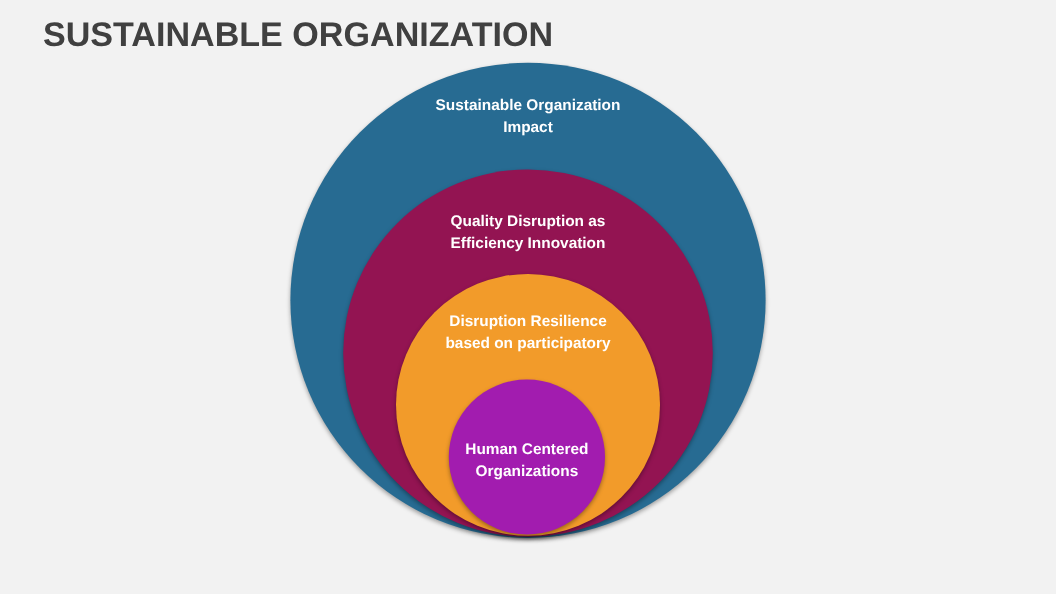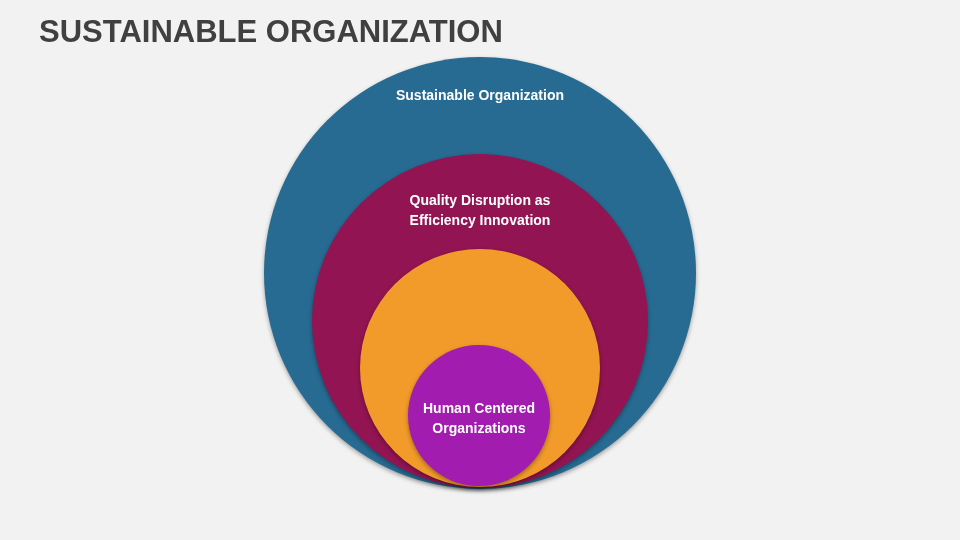--- a/index.html
+++ b/index.html
@@ -9,32 +9,35 @@
   .label{position:absolute;left:0;right:0;text-align:center;color:#ffffff;font-size:14px;font-weight:bold;line-height:20px;font-family:"Liberation Sans",sans-serif;}
 </style>
 </head>
 <body>
 
 <div class="title">SUSTAINABLE ORGANIZATION</div>
 
 <div class="circle" style="left:264px;top:57px;width:432px;height:432px;background:#276b92;">
   <div class="label" style="top:28px;">
     <div>Sustainable Organization</div>
+    <div>Impact</div>
   </div>
 </div>
 
 <div class="circle" style="left:312px;top:154px;width:336px;height:334px;background:#931452;">
   <div class="label" style="top:36px;">
     <div>Quality Disruption as</div>
     <div>Efficiency Innovation</div>
   </div>
 </div>
 
 <div class="circle" style="left:360px;top:249px;width:240px;height:238px;background:#f29b2a;">
   <div class="label" style="top:32px;">
+    <div>Disruption Resilience</div>
+    <div>based on participatory</div>
   </div>
 </div>
 
 <div class="circle" style="left:408px;top:345px;width:142px;height:141px;background:#a21caf;">
   <div class="label" style="top:53px;">
     <div>Human Centered</div>
     <div>Organizations</div>
   </div>
 </div>
 

